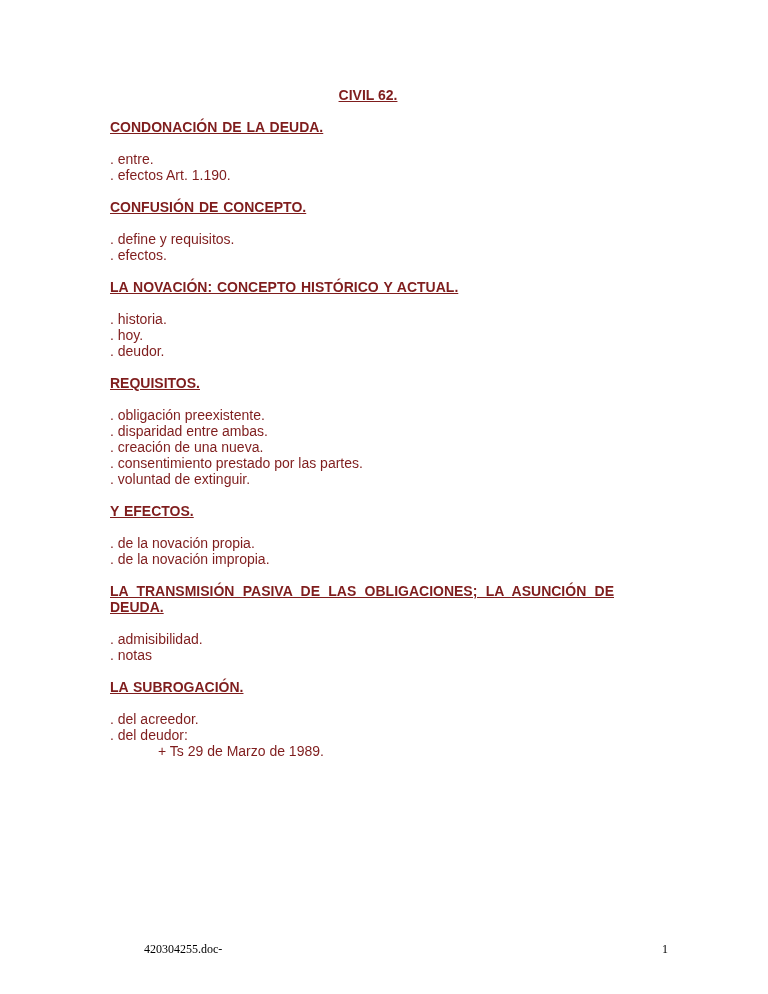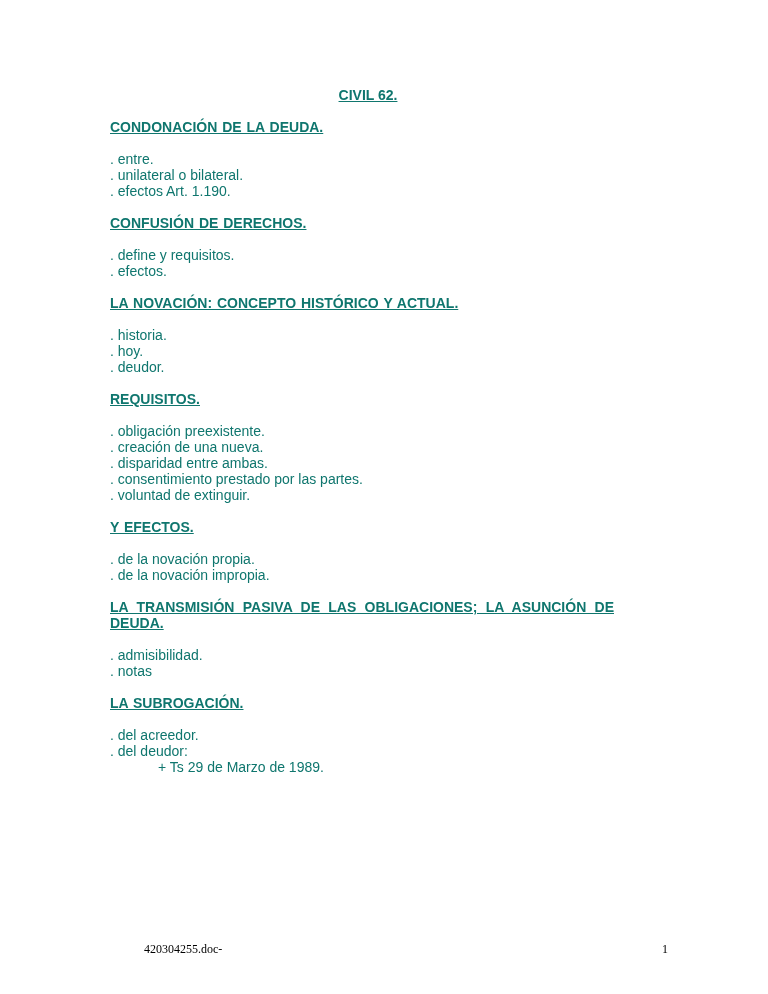--- a/index.html
+++ b/index.html
@@ -1,19 +1,19 @@
 <!DOCTYPE html>
 <html><head>
 <meta charset="utf-8">
 <style>
   html, body { margin: 0; padding: 0; background: #ffffff; }
   body { width: 768px; height: 994px; position: relative; overflow: hidden; }
   .page {
     position: absolute; left: 110px; top: 87px; width: 512px;
-    font-family: "Liberation Sans", sans-serif; font-size: 14px; color: #0f766e;
+    font-family: "Liberation Sans", sans-serif; font-size: 14px; color: #7f1d1d;
     line-height: 16px;
   }
   .title {
     text-align: center; font-weight: bold; text-decoration: underline;
     margin: 0 0 16px 0; padding-left: 4px;
   }
   .section { margin: 0 0 16px 0; }
   .heading {
     font-weight: bold; text-decoration: underline; margin: 0 8px 16px 0;
     text-align: justify; text-align-last: left; word-spacing: 1px;
@@ -30,42 +30,41 @@
 </style>
 </head>
 <body>
 
 <div class="page">
   <div class="title">CIVIL 62.</div>
 
   <div class="section">
     <div class="heading">CONDONACIÓN DE LA DEUDA.</div>
     <div class="item">. entre.</div>
-    <div class="item">. unilateral o bilateral.</div>
     <div class="item">. efectos Art. 1.190.</div>
   </div>
 
   <div class="section">
-    <div class="heading">CONFUSIÓN DE DERECHOS.</div>
+    <div class="heading">CONFUSIÓN DE CONCEPTO.</div>
     <div class="item">. define y requisitos.</div>
     <div class="item">. efectos.</div>
   </div>
 
   <div class="section">
     <div class="heading">LA NOVACIÓN: CONCEPTO HISTÓRICO Y ACTUAL.</div>
     <div class="item">. historia.</div>
     <div class="item">. hoy.</div>
     <div class="item">. deudor.</div>
   </div>
 
   <div class="section">
     <div class="heading">REQUISITOS.</div>
     <div class="item">. obligación preexistente.</div>
+    <div class="item">. disparidad entre ambas.</div>
     <div class="item">. creación de una nueva.</div>
-    <div class="item">. disparidad entre ambas.</div>
     <div class="item">. consentimiento prestado por las partes.</div>
     <div class="item">. voluntad de extinguir.</div>
   </div>
 
   <div class="section">
     <div class="heading">Y EFECTOS.</div>
     <div class="item">. de la novación propia.</div>
     <div class="item">. de la novación impropia.</div>
   </div>
 

